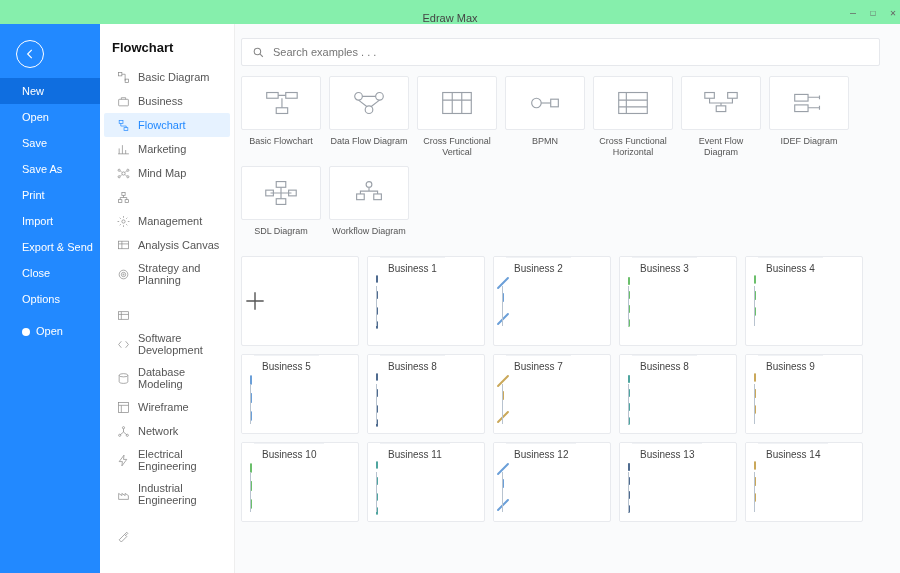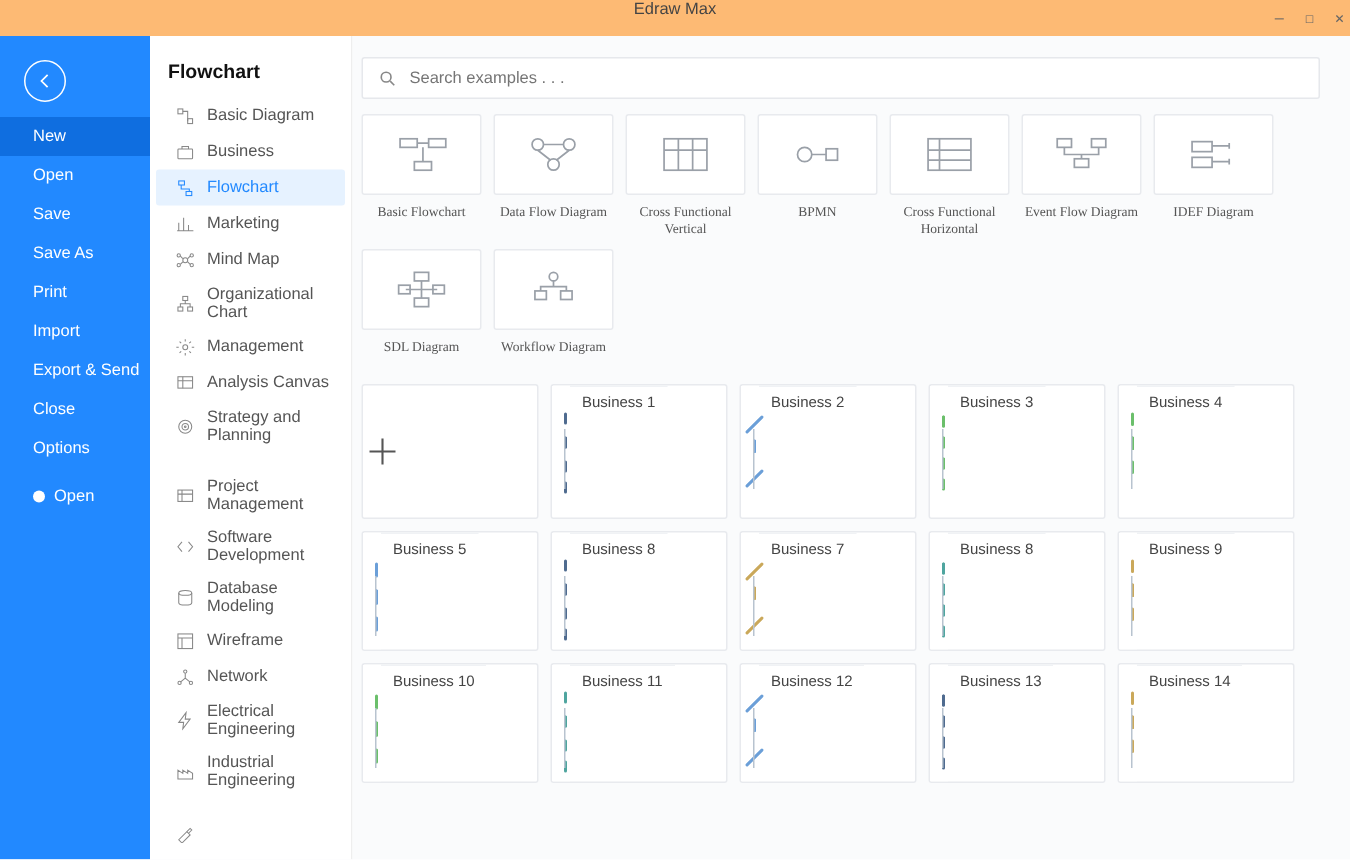--- a/index.html
+++ b/index.html
@@ -1,20 +1,20 @@
 <!DOCTYPE html>
 <html><head>
 <meta charset="utf-8">
 <style>
   * { box-sizing: border-box; margin: 0; padding: 0; }
   body { font-family: "Segoe UI", Arial, sans-serif; background: #fff; color: #333; font-size: 12px; }
   .window { width: 900px; height: 573px; display: flex; flex-direction: column; position: relative; overflow: hidden; background: #fff; }
 
   
-  .titlebar { height: 24px; display: flex; align-items: flex-start; justify-content: center; position: relative; background: #fdba74; }
+  .titlebar { height: 24px; display: flex; align-items: flex-end; justify-content: center; position: relative; background: #86efac; }
   .titlebar .title { font-size: 11px; color: #444; }
   .title-controls { position: absolute; right: 4px; top: 0; height: 24px; display: flex; align-items: center; gap: 14px; }
   .title-controls span { font-size: 10px; color: #666; cursor: default; font-family: monospace; }
 
   .body { flex: 1; display: flex; min-height: 0; }
 
   
   .sidebar { width: 100px; background: #2289ff; color: #fff; display: flex; flex-direction: column; padding-top: 10px; }
   .back-btn { width: 28px; height: 28px; border: 1.5px solid #fff; border-radius: 50%; margin: 6px 0 10px 16px; display: flex; align-items: center; justify-content: center; }
   .back-btn svg { width: 14px; height: 14px; stroke: #fff; fill: none; stroke-width: 2; }
@@ -36,21 +36,21 @@
   
   .main { flex: 1; display: flex; flex-direction: column; min-width: 0; background: #fafbfc; }
   .searchbar { margin: 14px 20px 10px 6px; background: #fff; border: 1px solid #e6e8ec; border-radius: 2px; display: flex; align-items: center; height: 28px; padding: 0 10px; }
   .searchbar svg { width: 13px; height: 13px; stroke: #888; fill: none; stroke-width: 2; margin-right: 8px; }
   .searchbar input { border: none; outline: none; font-size: 11px; flex: 1; color: #444; background: transparent; }
 
   .scroll { flex: 1; overflow-y: auto; padding: 0 14px 10px 6px; }
 
   
   .type-grid { display: grid; grid-template-columns: repeat(7, 80px); gap: 8px; margin-bottom: 20px; }
-  .type-tile { display: flex; flex-direction: column; align-items: center; gap: 6px; cursor: pointer; font-family: Liberation Serif, serif; }
+  .type-tile { display: flex; flex-direction: column; align-items: center; gap: 6px; cursor: pointer; }
   .type-box { width: 80px; height: 54px; background: #fff; border: 1px solid #e8eaee; border-radius: 2px; display: flex; align-items: center; justify-content: center; }
   .type-box svg { width: 40px; height: 30px; stroke: #9aa0a8; fill: none; stroke-width: 1.2; }
   .type-label { font-size: 9px; color: #555; text-align: center; line-height: 1.2; }
 
   
   .tmpl-grid { display: grid; grid-template-columns: repeat(5, 118px); gap: 8px; }
   .tmpl-card { background: #fff; border: 1px solid #e8eaee; border-radius: 2px; overflow: hidden; cursor: pointer; display: flex; flex-direction: row; }
   .tmpl-thumb { height: 78px; position: relative; background: #fff; }
   .tmpl-title-strip { height: 8px; background: repeating-linear-gradient(90deg,#dfe6ee 0 2px,transparent 2px 4px); margin: 4px 6px 0 6px; border-radius: 1px; }
   .tmpl-art { position: absolute; inset: 14px 8px 6px 8px; }
@@ -167,21 +167,20 @@
           </div>
           <div class="cat-item">
             <span class="ico">
               <svg viewBox="0 0 24 24">
                 <rect x="9" y="3" width="6" height="5"></rect>
                 <rect x="3" y="16" width="6" height="5"></rect>
                 <rect x="15" y="16" width="6" height="5"></rect>
                 <path d="M12 8v4M6 16v-4h12v4"></path>
               </svg>
             </span>
-            <span>Organizational Chart</span>
           </div>
           <div class="cat-item">
             <span class="ico">
               <svg viewBox="0 0 24 24">
                 <circle cx="12" cy="12" r="3"></circle>
                 <path d="M12 2v3M12 19v3M4 12H1M23 12h-3M5 5l2 2M17 17l2 2M19 5l-2 2M7 17l-2 2"></path>
               </svg>
             </span>
             <span>Management</span>
           </div>
@@ -207,21 +206,20 @@
         </div>
       <div class="cat-sep"></div>
       <div id="cat-g2">
           <div class="cat-item">
             <span class="ico">
               <svg viewBox="0 0 24 24">
                 <rect x="3" y="5" width="18" height="14"></rect>
                 <path d="M3 10h18M8 5v14"></path>
               </svg>
             </span>
-            <span>Project Management</span>
           </div>
           <div class="cat-item">
             <span class="ico">
               <svg viewBox="0 0 24 24">
                 <path d="M8 6l-5 6 5 6M16 6l5 6-5 6"></path>
               </svg>
             </span>
             <span>Software Development</span>
           </div>
           <div class="cat-item">

